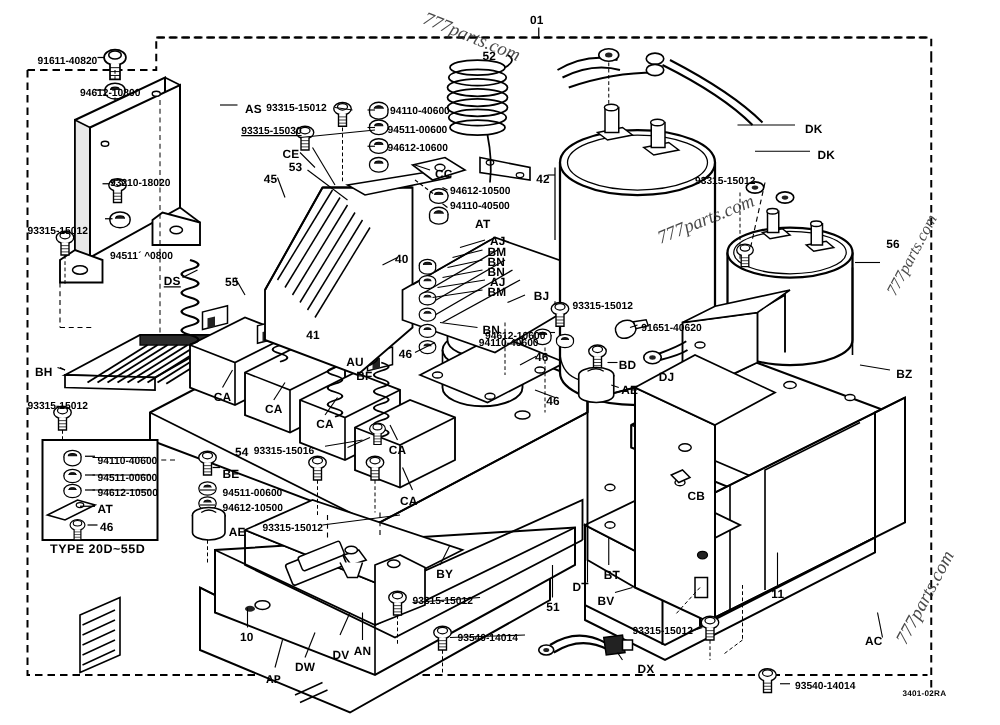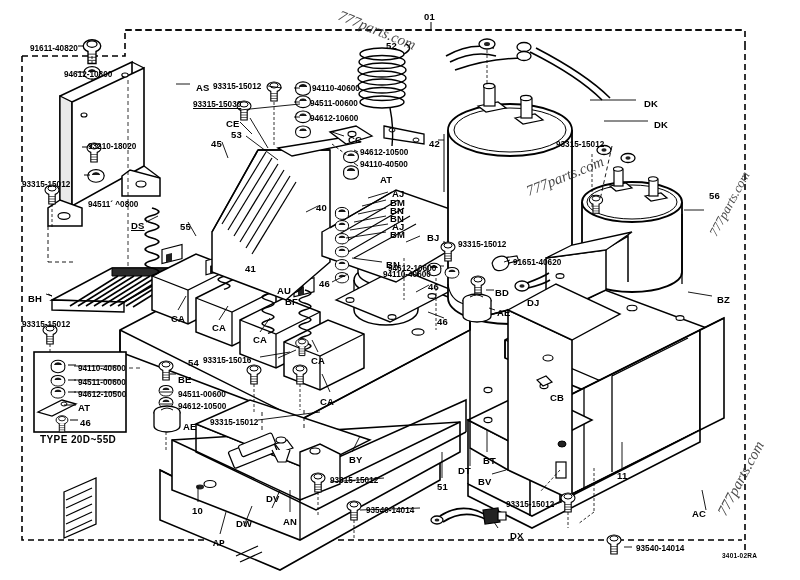--- a/index.html
+++ b/index.html
@@ -685,23 +685,23 @@
       <div class="lbl ref" style="left: 311px; top: 355px;">CA</div>
       <div class="lbl ref" style="left: 320px; top: 396px;">CA</div>
       <div class="lbl ref" style="left: 550px; top: 392px;">CB</div>
       <div class="lbl ref" style="left: 178px; top: 374px;">BE</div>
       <div class="lbl ref" style="left: 78px; top: 402px;">AT</div>
       <div class="lbl ref" style="left: 183px; top: 421px;">AE</div>
       <div class="lbl ref" style="left: 349px; top: 454px;">BY</div>
       <div class="lbl ref" style="left: 483px; top: 455px;">BT</div>
       <div class="lbl ref" style="left: 458px; top: 465px;">DT</div>
       <div class="lbl ref" style="left: 478px; top: 476px;">BV</div>
-      <div class="lbl ref" style="left: 266px; top: 493px;">DV</div>
+      <div class="lbl ref" style="left: 266px; top: 519px;">DV</div>
       <div class="lbl ref" style="left: 283px; top: 516px;">AN</div>
-      <div class="lbl ref" style="left: 236px; top: 518px;">DW</div>
+      <div class="lbl ref" style="left: 236px; top: 529px;">DW</div>
       <div class="lbl ref" style="left: 213px; top: 538px; font-family: Liberation Mono, monospace;">AP</div>
       <div class="lbl ref" style="left: 492px; top: 530px; padding-left: 18px;">DX</div>
       <div class="lbl ref" style="left: 692px; top: 508px; text-align: right;">AC</div>
     </div>
   <div id="rn-layer">
       <div class="lbl ref" style="left: 386px; top: 40px;">52</div>
       <div class="lbl ref" style="left: 211px; top: 138px;">45</div>
       <div class="lbl ref" style="left: 231px; top: 129px;">53</div>
       <div class="lbl ref" style="left: 429px; top: 138px;">42</div>
       <div class="lbl ref" style="left: 709px; top: 190px;">56</div>

